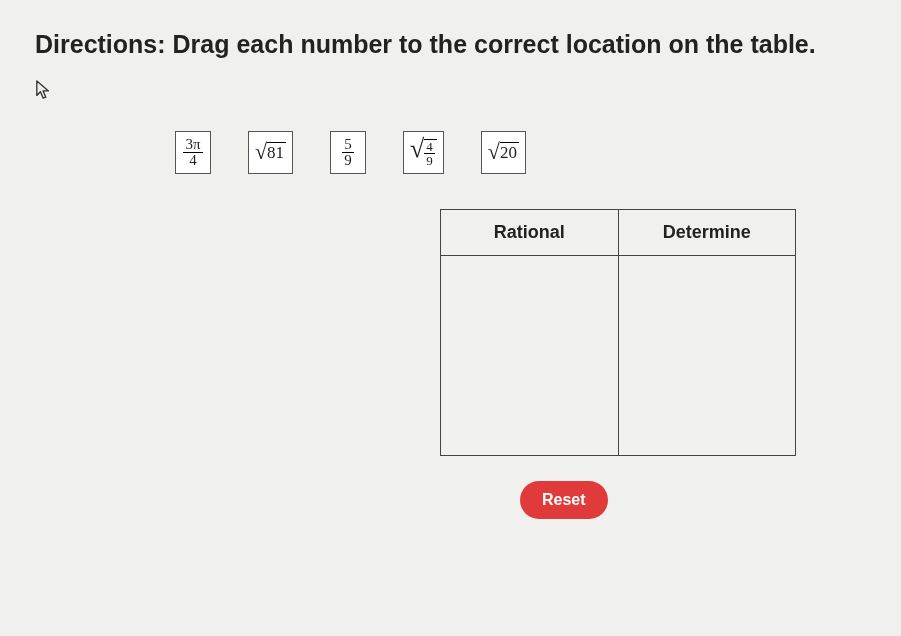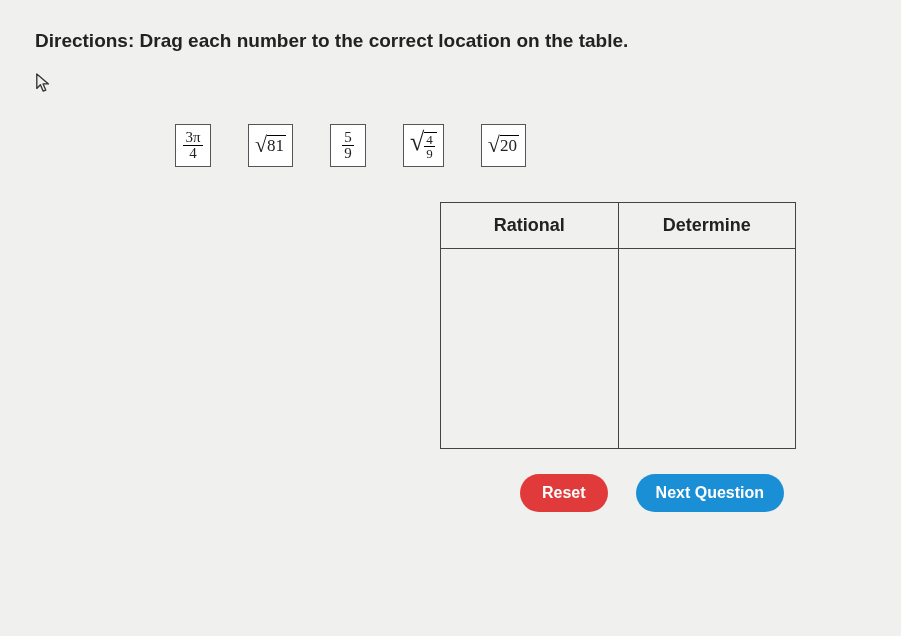--- a/index.html
+++ b/index.html
@@ -6,21 +6,21 @@
     body {
       font-family: Arial, Helvetica, sans-serif;
       background: #f0f0ee;
       width: 901px;
       height: 636px;
       padding: 30px 35px;
       color: #222;
       position: relative;
     }
     .directions {
-      font-size: 19px;
+      font-size: 25px;
       font-weight: bold;
       margin-bottom: 20px;
     }
     .question {
       font-size: 19px;
       font-weight: normal;
       margin-bottom: 30px;
       display: flex;
       align-items: center;
       gap: 10px;
@@ -97,21 +97,21 @@
     table.drop td {
       height: 200px;
       width: 50%;
       vertical-align: top;
       background: #f0f0ee;
     }
     .buttons {
       margin-top: 25px;
       margin-left: 485px;
       display: flex;
-      gap: 28px;
+      gap: 17px;
       align-items: center;
     }
     .btn {
       border: none;
       border-radius: 20px;
       color: #fff;
       font-weight: bold;
       font-size: 16px;
       padding: 10px 22px;
       cursor: pointer;
@@ -183,14 +183,13 @@
       <tr>
         <td></td>
         <td></td>
       </tr>
     </tbody>
   </table>
 </div>
 
 <div class="buttons">
   <button class="btn btn-reset">Reset</button>
-  <button class="btn btn-next">Next Question</button>
 </div>
 
 </body></html>

